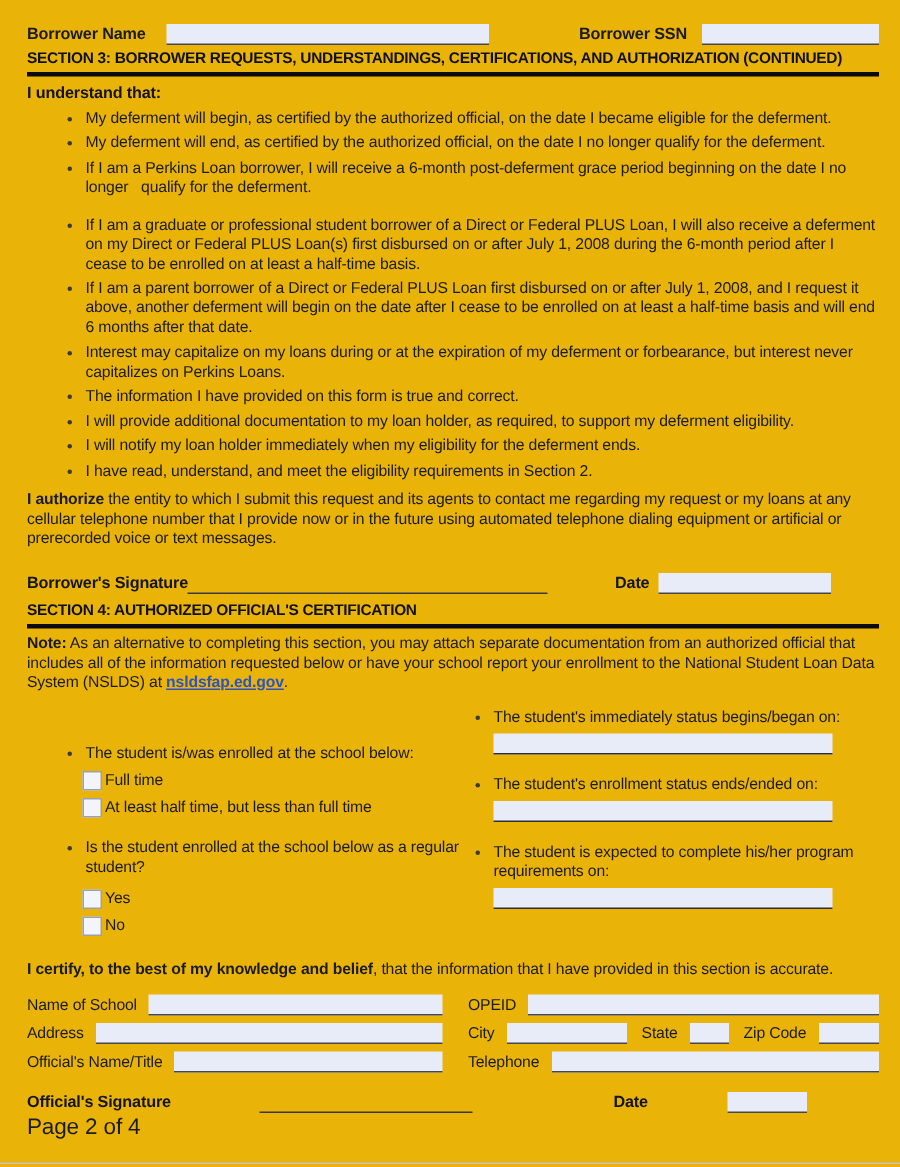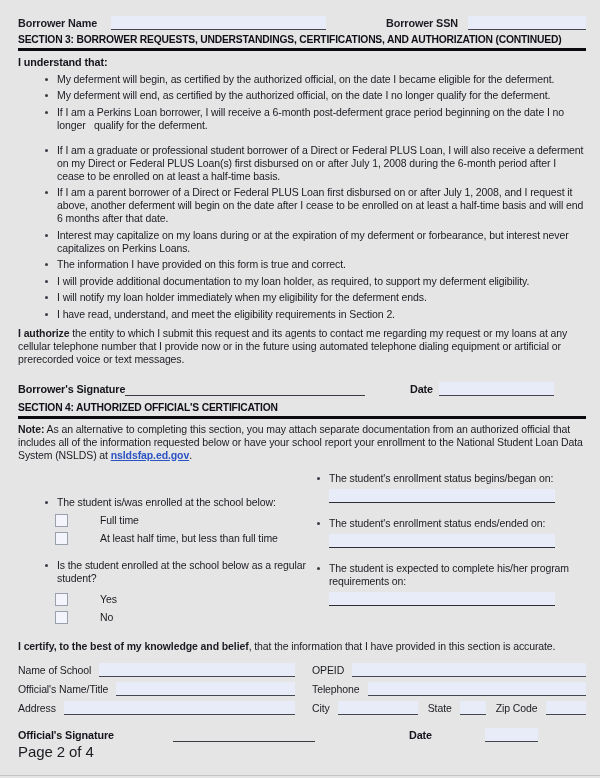--- a/index.html
+++ b/index.html
@@ -1,17 +1,17 @@
 <!DOCTYPE html>
 <html><head>
 <meta charset="utf-8">
 <style>
   html,body{margin:0;padding:0;background:#fff;}
   .page{
-    position:relative;width:600px;height:778px;background:#e5e5e5;overflow:hidden;
+    position:relative;width:600px;height:778px;background:#eab308;overflow:hidden;
     font-family:"Liberation Sans",sans-serif;color:#1b1c22;font-size:10.5px;
     line-height:13px;letter-spacing:-0.1px;
   }
   .content{padding:0 14px 0 18px;}
   .b{font-weight:bold;}
   .i{}
   .link{color:#2b53c4;font-weight:bold;text-decoration:underline;cursor:pointer;}
   
   .top-row{display:flex;align-items:flex-end;margin-top:16px;}
   .lbl-b{font-weight:bold;font-size:10.8px;white-space:nowrap;}
@@ -35,21 +35,21 @@
   .sig-label{font-weight:bold;font-size:10.8px;white-space:nowrap;color:#14151b;}
   .sigline{border-bottom:1.5px solid #3a3b42;height:12px;}
   .sig1{width:240px;}
   .datefield{background:#e8ebf8;border-bottom:1px solid #46474e;height:13px;width:115px;margin-left:6px;}
   
   .two-col{display:flex;margin-top:10px;}
   .col-left{width:292px;margin-top:24px;}
   .col-right{width:270px;margin-left:8px;}
   .bullet2{position:relative;padding-left:12px;}
   .bullet2 .dot{position:absolute;left:0;top:5px;width:3px;height:3px;background:#3a3b42;border-radius:50%;}
-  .cbrow{display:flex;align-items:flex-end;margin:5px 0 0 37px;gap:30px;}
+  .cbrow{display:flex;align-items:flex-end;margin:5px 0 0 37px;}
   .cb{width:11px;height:11px;background:#f4f5fc;border:1px solid #9aa0ac;margin-right:2px;flex:none;}
   .rfield{background:#e8ebf8;border-bottom:1px solid #2e2f36;height:13px;width:226px;margin:4px 0 0 12px;}
   .mt14{margin-top:14px;}
   .mt8{margin-top:8px;}
   .certify2{margin-top:16px;}
   
   .grid{margin-top:10px;}
   .grow{display:flex;align-items:flex-end;margin-bottom:5px;}
   .gleft{display:flex;align-items:flex-end;width:277px;flex:none;}
   .gright{display:flex;align-items:flex-end;flex:1;margin-left:17px;}
@@ -133,21 +133,21 @@
           <span>Yes</span>
         </div>
         <div class="cbrow">
           <span class="cb"></span>
           <span>No</span>
         </div>
       </div>
       <div class="col-right">
         <div class="bullet2">
           <span class="dot"></span>
-          <span>The student's enrollment status begins/began on:</span>
+          <span>The student's immediately status begins/began on:</span>
         </div>
         <div class="rfield"></div>
         <div class="bullet2 mt14">
           <span class="dot"></span>
           <span>The student's enrollment status ends/ended on:</span>
         </div>
         <div class="rfield"></div>
         <div class="bullet2 mt14">
           <span class="dot"></span>
           <span>The student is expected to complete his/her program requirements on:</span>
@@ -159,44 +159,44 @@
     <p class="certify2"><span class="b">I certify, to the best of my knowledge and belief</span><span>, that the information that I have provided in this section is accurate.</span></p>
 
     <div class="grid">
       <div class="grow">
         <div class="gleft">
           <span class="glabel">Name of School</span>
           <div class="gfield"></div>
         </div>
         <div class="gright">
           <span class="glabel">OPEID</span>
-          <div class="gfield"></div>
-        </div>
-      </div>
-      <div class="grow">
-        <div class="gleft">
-          <span class="glabel">Official's Name/Title</span>
-          <div class="gfield"></div>
-        </div>
-        <div class="gright">
-          <span class="glabel">Telephone</span>
           <div class="gfield"></div>
         </div>
       </div>
       <div class="grow">
         <div class="gleft">
           <span class="glabel">Address</span>
           <div class="gfield"></div>
         </div>
         <div class="gright">
           <span class="glabel">City</span>
           <div class="gfield gfw" style="width:80px;"></div>
           <span class="glabel" style="margin-left:10px;">State</span>
           <div class="gfield gfw" style="width:26px;"></div>
           <span class="glabel" style="margin-left:10px;">Zip Code</span>
+          <div class="gfield"></div>
+        </div>
+      </div>
+      <div class="grow">
+        <div class="gleft">
+          <span class="glabel">Official's Name/Title</span>
+          <div class="gfield"></div>
+        </div>
+        <div class="gright">
+          <span class="glabel">Telephone</span>
           <div class="gfield"></div>
         </div>
       </div>
     </div>
 
     <div class="sig-row sig-official" style="margin-top:13px;gap:47px;">
       <span class="sig-label">Official's Signature</span>
       <div class="sigline" style="margin-left:12px;"></div>
       <div class="spacer"></div>
       <span class="sig-label">Date</span>

